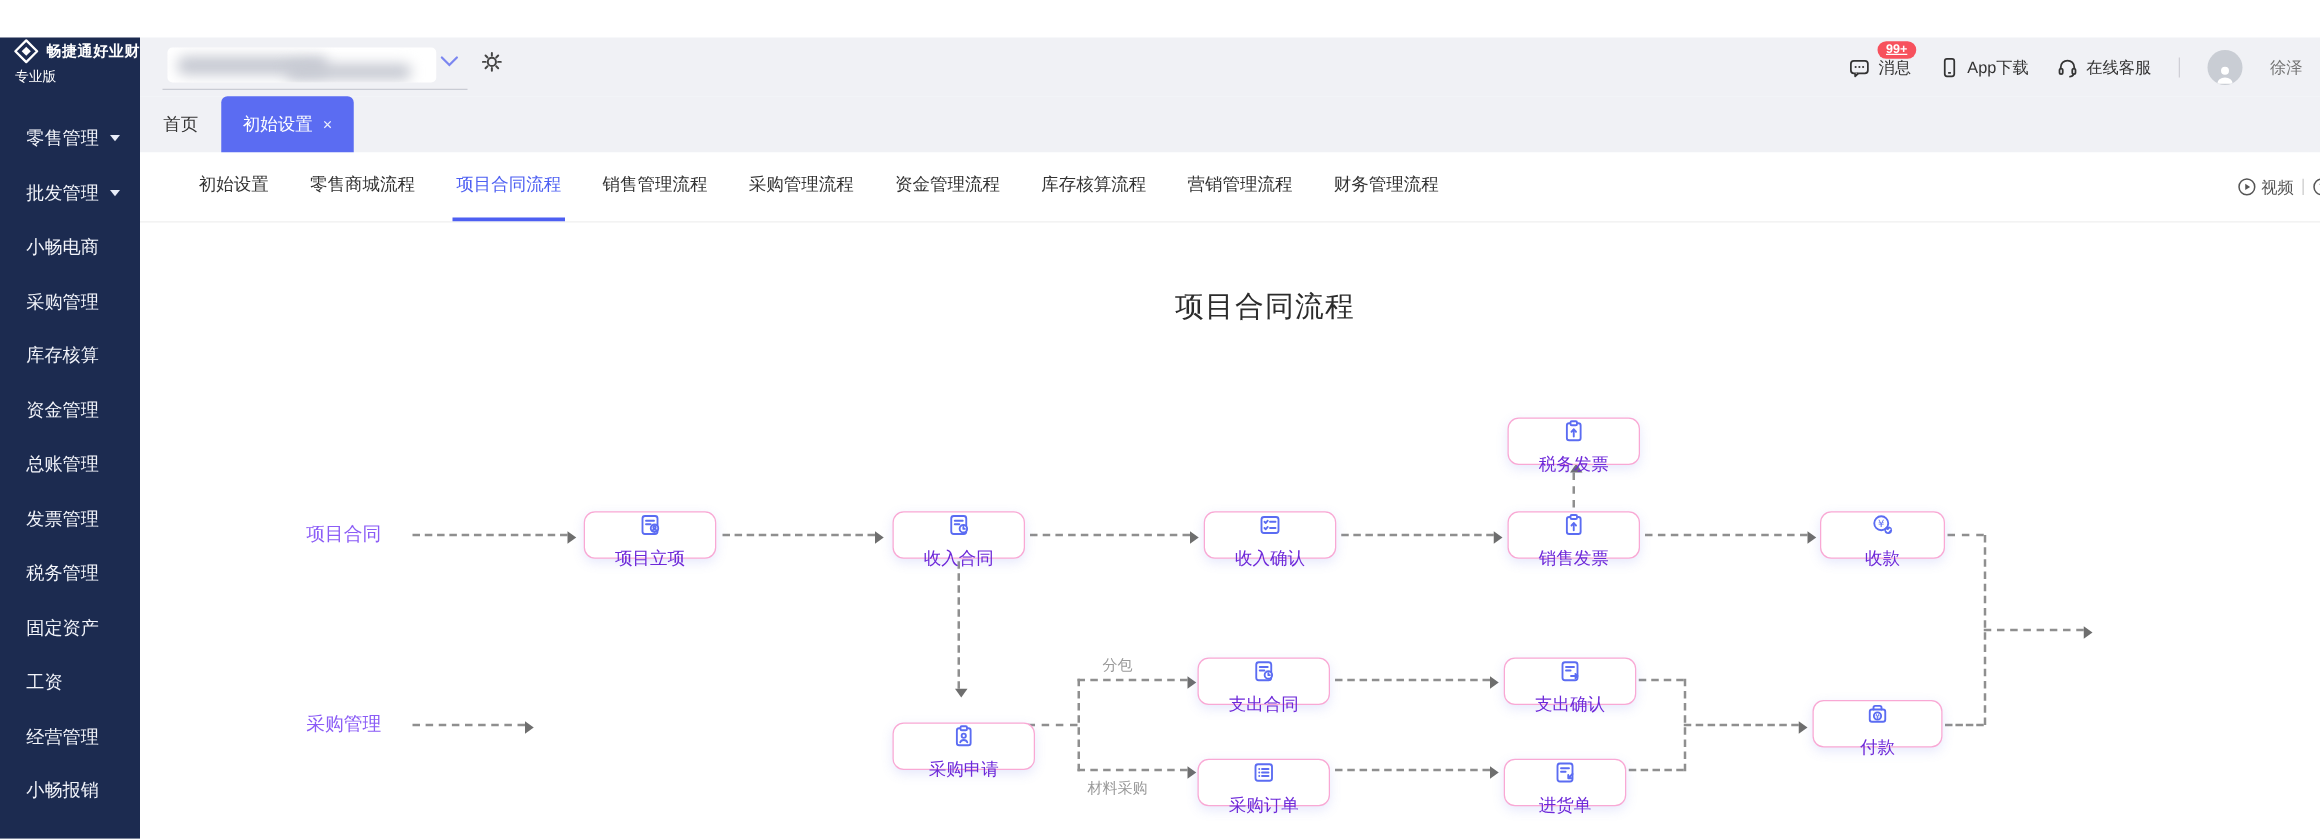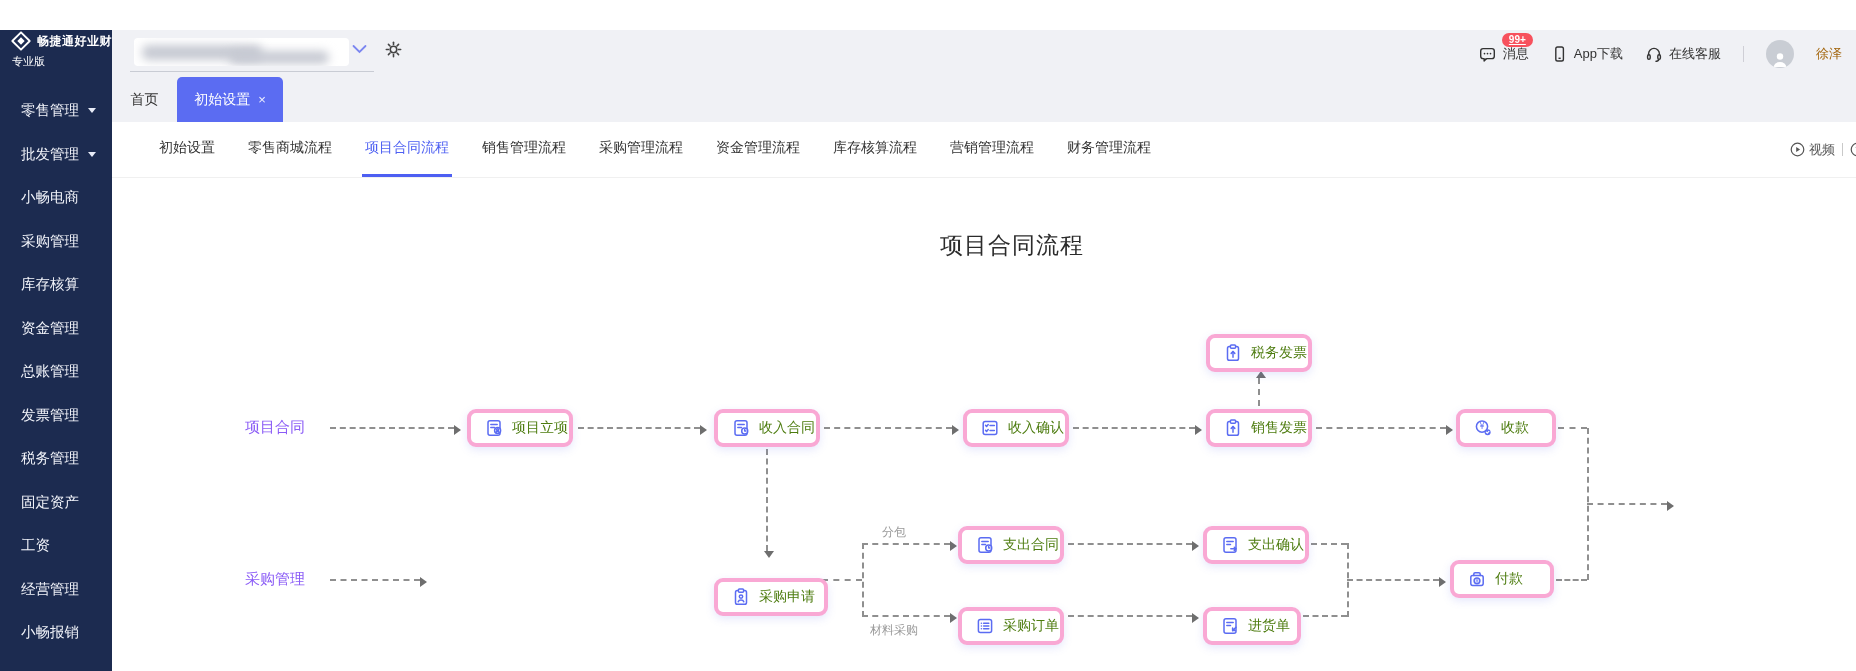--- a/index.html
+++ b/index.html
@@ -23,39 +23,39 @@
   .company-blur { position:absolute; left:4px; top:2px; width:215px; height:28px; background:#fff; border-radius:4px; overflow:hidden; }
   .blur-blob { position:absolute; background:#c6c9d2; filter:blur(5px); border-radius:6px; }
   .chevron { position:absolute; left:240px; top:14px; }
   .gear { position:absolute; left:272px; top:10px; cursor:pointer; }
   .demo { position:absolute; left:320px; top:0; height:47px; display:flex; align-items:center; gap:7px; font-size:13px; color:#333; cursor:pointer; }
   .tb-right { position:absolute; right:14px; top:0; height:47px; display:flex; align-items:center; gap:22px; }
   .tb-item { display:flex; align-items:center; gap:6px; font-size:13px; color:#333; cursor:pointer; position:relative; }
   .badge { position:absolute; top:-12px; left:24px; background:#f7515d; color:#fff; font-size:10px; font-weight:bold; padding:1px 7px; border-radius:9px; line-height:12px;text-decoration:underline; }
   .tb-divider { width:1px; height:16px; background:#cfcfd6; }
   .avatar { width:28px; height:28px; border-radius:50%; background:#c9cdd4; display:flex; align-items:flex-end; justify-content:center; overflow:hidden; cursor:pointer; }
-  .username { font-size:13px; color:#a16207; white-space:nowrap; cursor:pointer; }
+  .username { font-size:13px; color:#737373; white-space:nowrap; cursor:pointer; }
   
   .tabrow { position:absolute; left:112px; top:77px; width:1744px; height:45px; background:#f0f1f5; display:flex; align-items:flex-end; }
   .tab-home { width:65px; height:45px; display:flex; align-items:center; justify-content:center; font-size:14px; color:#333; cursor:pointer; }
   .tab-active { width:106px; height:45px; background:#5b6cf2; color:#fff; border-radius:5px 5px 0 0; display:flex; align-items:center; justify-content:center; gap:8px; font-size:14px; cursor:pointer; }
   .tab-close { font-size:13px; opacity:.9; cursor:pointer; }
   
   .content { position:absolute; left:112px; top:122px; width:1744px; height:549px; background:#fff; }
   .subnav { position:relative; height:56px; border-bottom:1px solid #f0f0f0; display:flex; align-items:stretch; padding-left:44px; gap:27px; }
   .subnav-item { display:flex; align-items:center; font-size:14px; color:#333; cursor:pointer; border-bottom:3px solid transparent; padding:0 3px; white-space:nowrap; }
   .subnav-item.active { color:#4d5ff2; border-bottom-color:#4d5ff2; font-weight:500; }
   .nav-links { position:absolute; left:1678px; top:0; height:100%; display:flex; align-items:center; gap:7px; font-size:13px; color:#555; white-space:nowrap; }
   .nav-link { display:flex; align-items:center; gap:4px; cursor:pointer; }
   .nl-div { width:1px; height:13px; background:#c9c9c9; }
   
   .flow { position:absolute; left:0; top:0; width:1744px; height:549px; }
   .flow-title { position:absolute; left:800px; top:108px; width:200px; text-align:center; font-size:23px; color:#2b2b2b; font-weight:500; letter-spacing:1px; }
   .row-label { position:absolute; font-size:15px; color:#8b5cf6; font-weight:500; }
-  .node { position:absolute; height:38px; background:#fff; border:4px solid #f9a8d4; border-radius:9px; box-shadow:0 3px 9px rgba(105,117,240,.17); display:flex; align-items:center; gap:8px; padding:0 13px; font-size:14px; color:#4d7c0f; cursor:pointer; white-space:nowrap; }
+  .node { position:absolute; height:38px; background:#fff; border:1px solid #f9a8d4; border-radius:9px; box-shadow:0 3px 9px rgba(105,117,240,.17); display:flex; align-items:center; gap:8px; padding:0 13px; font-size:14px; color:#6d28d9; cursor:pointer; white-space:nowrap;flex-direction:column; }
   .nicon { display:flex; align-items:center; }
   .edge-label { position:absolute; font-size:12px; color:#999; }
   .hl { position:absolute; height:0; border-top:2px dashed #8f8f8f; }
   .vl { position:absolute; width:0; border-left:2px dashed #8f8f8f; }
   .arr-r::after { content:''; position:absolute; right:-7px; top:-4px; border:5px solid transparent; border-left:7px solid #6e6e6e; border-right:none; }
   .arr-u::before { content:''; position:absolute; left:-4px; top:-7px; border:5px solid transparent; border-bottom:7px solid #6e6e6e; border-top:none; }
   .arr-d::after { content:''; position:absolute; left:-4px; bottom:-7px; border:5px solid transparent; border-top:7px solid #6e6e6e; border-bottom:none; }
   svg { display:block; }
 </style>
 </head>

